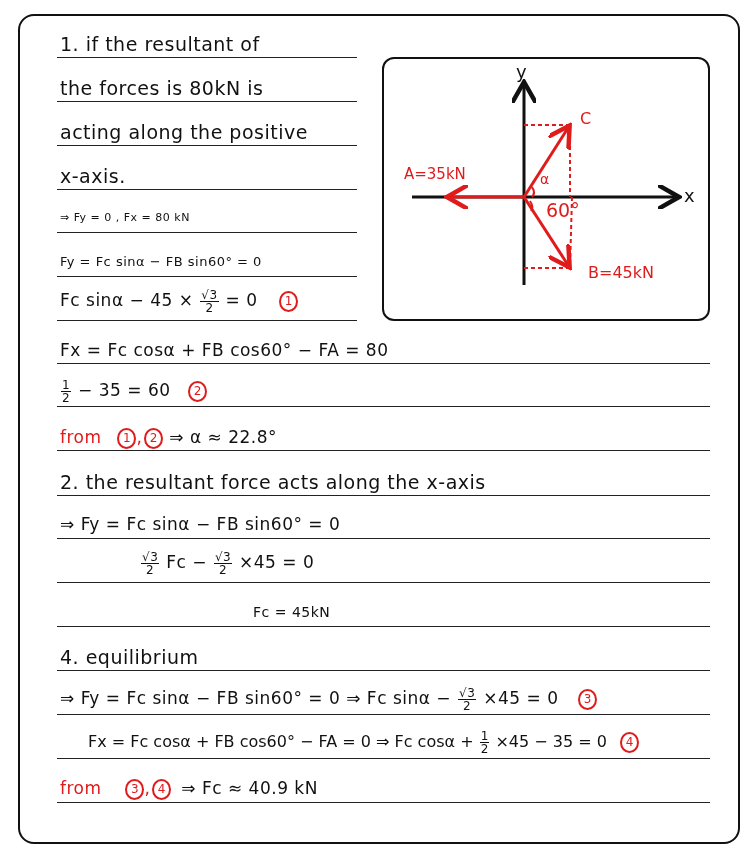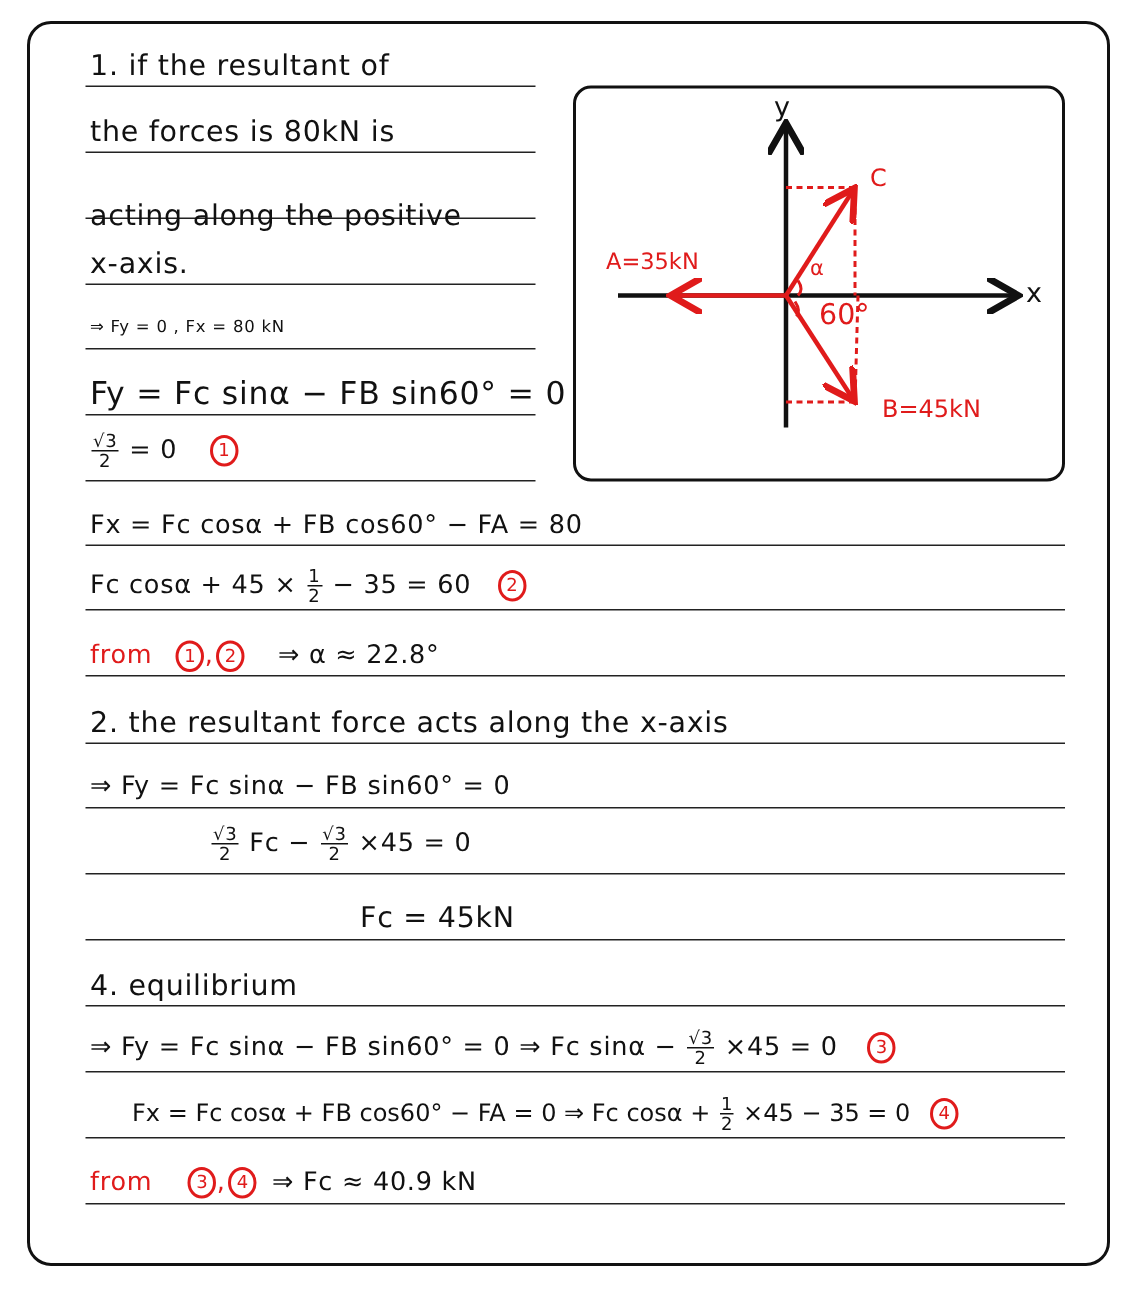--- a/index.html
+++ b/index.html
@@ -41,40 +41,40 @@
 <div class="line" style="top:538px;width:653px"></div>
 <div class="line" style="top:582px;width:653px"></div>
 <div class="line" style="top:626px;width:653px"></div>
 <div class="line" style="top:670px;width:653px"></div>
 <div class="line" style="top:714px;width:653px"></div>
 <div class="line" style="top:758px;width:653px"></div>
 <div class="line" style="top:802px;width:653px"></div>
 
 <div class="txt" style="top:32px">1. if the resultant of</div>
 <div class="txt" style="top:76px">the forces is 80kN is</div>
-<div class="txt" style="top:132px">acting along the positive</div>
+<div class="txt" style="top:120px">acting along the positive</div>
 <div class="txt" style="top:164px">x-axis.</div>
 <div class="txt" style="top:206px;font-size:11px">⇒ Fy = 0 , Fx = 80 kN</div>
-<div class="txt" style="top:250px;font-size:21px">Fy = Fc sinα − FB sin60° = 0</div>
+<div class="txt" style="top:250px;font-size:13px">Fy = Fc sinα − FB sin60° = 0</div>
 <div class="txt" style="top:288px;font-size:17px">
+  <span>Fc sinα − 45 ×</span>
   <span class="frac"><span class="num">√3</span><span>2</span></span>
   <span>= 0</span>
   <span class="circ" style="margin-left:16px">1</span>
 </div>
 <div class="txt" style="top:338px;font-size:17px">Fx = Fc cosα + FB cos60° − FA = 80</div>
 <div class="txt" style="top:378px;font-size:17px">
-  <span>Fc cosα + 45 ×</span>
   <span class="frac"><span class="num">1</span><span>2</span></span>
   <span>− 35 = 60</span>
   <span class="circ" style="margin-left:12px">2</span>
 </div>
 <div class="txt" style="top:425px;font-size:17px">
   <span class="red">from</span>
   <span class="circ" style="margin-left:10px">1</span><span class="red">,</span><span class="circ">2</span>
-  <span style="margin-left:16px">⇒ α ≈ 22.8°</span>
+  <span style="margin-left:0">⇒ α ≈ 22.8°</span>
 </div>
 
 <div class="diagram">
   <svg width="328" height="264" viewBox="0 0 328 264">
     <defs>
       <marker id="ar" markerWidth="8" markerHeight="8" refX="6" refY="4" orient="auto">
         <path d="M0,0 L7,4 L0,8" fill="none" stroke="#e01b1b" stroke-width="1.5"></path>
       </marker>
       <marker id="ak" markerWidth="8" markerHeight="8" refX="6" refY="4" orient="auto">
         <path d="M0,0 L7,4 L0,8" fill="none" stroke="#111" stroke-width="1.5"></path>
@@ -107,21 +107,21 @@
 </div>
 
 <div class="txt" style="top:470px">2. the resultant force acts along the x-axis</div>
 <div class="txt" style="top:512px;font-size:17px">⇒ Fy = Fc sinα − FB sin60° = 0</div>
 <div class="txt" style="top:550px;left:140px;font-size:17px">
   <span class="frac"><span class="num">√3</span><span>2</span></span>
   <span>Fc −</span>
   <span class="frac"><span class="num">√3</span><span>2</span></span>
   <span>×45 = 0</span>
 </div>
-<div class="txt" style="top:600px;left:240px;font-size:19px">Fc = 45kN</div>
+<div class="txt" style="top:600px;left:253px;font-size:14px">Fc = 45kN</div>
 
 <div class="txt" style="top:645px">4. equilibrium</div>
 <div class="txt" style="top:686px;font-size:17px">
   <span>⇒ Fy = Fc sinα − FB sin60° = 0 ⇒ Fc sinα −</span>
   <span class="frac"><span class="num">√3</span><span>2</span></span>
   <span>×45 = 0</span>
   <span class="circ" style="margin-left:14px">3</span>
 </div>
 <div class="txt" style="top:730px;left:88px;font-size:16px;letter-spacing:0">
   <span>Fx = Fc cosα + FB cos60° − FA = 0 ⇒ Fc cosα +</span>

